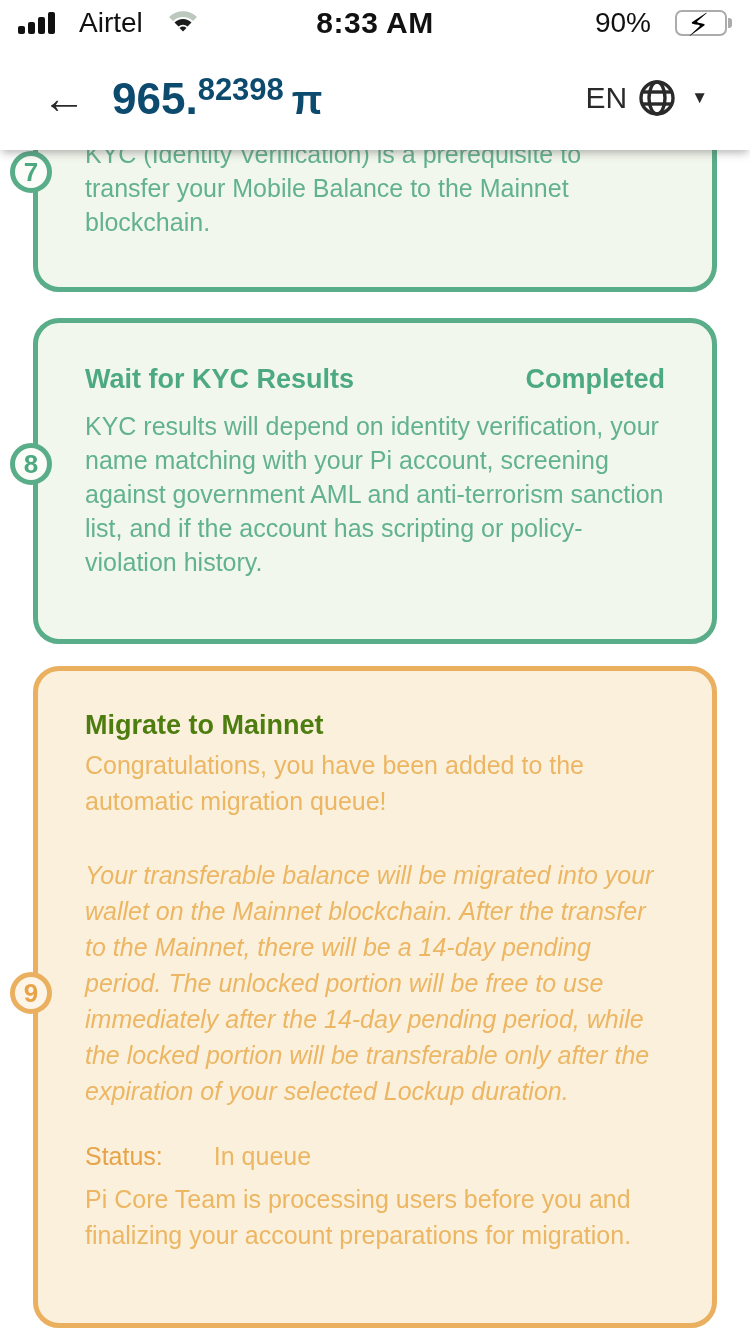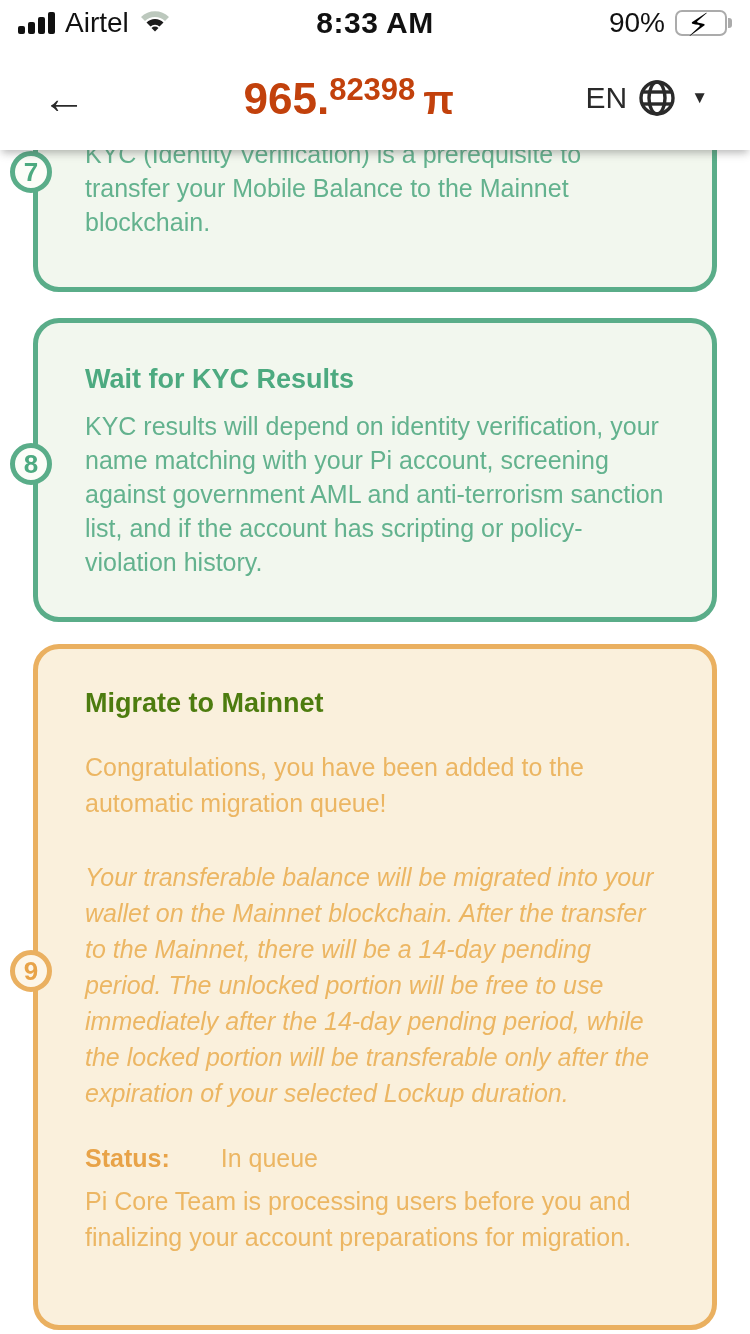--- a/index.html
+++ b/index.html
@@ -5,21 +5,21 @@
   * { margin: 0; padding: 0; box-sizing: border-box; }
   html, body { width: 750px; height: 1334px; overflow: hidden; background: #ffffff;
     font-family: "Liberation Sans", "DejaVu Sans", sans-serif; }
 
   
   .statusbar {
     position: relative; z-index: 30; height: 45px; background: #ffffff;
     display: flex; align-items: center; justify-content: space-between;
     padding: 0 18px; color: #111;
   }
-  .sb-left, .sb-right { display: flex; align-items: center; gap: 10px; width: 225px; }
+  .sb-left, .sb-right { display: flex; align-items: center; gap: 24px; width: 225px; }
   .sb-right { justify-content: flex-end; }
   .sb-time { font-size: 30px; font-weight: 700; letter-spacing: .5px; color: #111; }
   .carrier { font-size: 28px; color: #111; }
   .pct { font-size: 28px; color: #111; }
 
   .sigbars { display: flex; align-items: flex-end; gap: 3px; height: 22px; }
   .sigbars span { width: 7px; background: #111; border-radius: 2px; display: block; }
   .sigbars span:nth-child(1){height: 8px;}
   .sigbars span:nth-child(2){height: 12px;}
   .sigbars span:nth-child(3){height: 17px;}
@@ -33,38 +33,38 @@
   .bolt { position: absolute; left: 10px; top: -6px; font-size: 32px; color: #000;
     text-shadow: 0 0 2px #fff; font-weight: 700; }
 
   
   .header {
     position: relative; z-index: 20; height: 105px; background: #ffffff;
     display: flex; align-items: center; padding: 0 42px;
     box-shadow: 0 5px 8px -2px rgba(70,70,70,.38);
   }
   .back-btn { width: 70px; font-size: 44px; color: #2a2a2a; line-height: 1; cursor: pointer; }
-  .balance { flex: 1; text-align: center; color: #c2410c; white-space: nowrap; }
+  .balance { flex: 1; color: #0c4a6e; white-space: nowrap; }
   .bal-int { font-size: 44px; font-weight: 700; }
   .bal-frac { font-size: 31px; font-weight: 700; vertical-align: 14px; }
   .bal-cur { font-size: 40px; font-weight: 700; margin-left: 8px; }
   .lang { display: flex; align-items: center; gap: 10px; color: #2a2a2a; cursor: pointer; }
   .lang-code { font-size: 30px; }
   .globe svg { display: block; }
   .caret { font-size: 17px; color: #2a2a2a; margin-left: 4px; }
 
   
   .content { position: relative; z-index: 1; padding: 0 33px; }
   .card { position: relative; border-radius: 26px; border: 5px solid; }
   .card.green { border-color: #5aad89; background: #f2f7ee; color: #63b28e; }
   .card.orange { border-color: #eab060; background: #faf0dc; color: #ecb663; }
 
   .card-inner { padding: 0 47px; }
   .card7 .card-inner { padding-top: 57px; padding-bottom: 48px; }
-  .card8 .card-inner { padding-top: 38px; padding-bottom: 38px; }
+  .card8 .card-inner { padding-top: 38px; padding-bottom: 60px; }
   .card9 .card-inner { padding-top: 36px; padding-bottom: 70px; }
 
   .card7 { margin-top: -75px; }
   .card8 { margin-top: 26px; }
   .card9 { margin-top: 22px; }
 
   .badge { position: absolute; left: -28px; width: 42px; height: 42px; border-radius: 50%;
     border: 5px solid; display: flex; align-items: center; justify-content: center;
     font-size: 26px; font-weight: 700; }
   .card.green .badge { border-color: #5aad89; background: #fcfdf8; color: #4daa80; }
@@ -74,24 +74,24 @@
   .card9 .badge { top: 301px; }
 
   .g-body { font-size: 25px; line-height: 34px; color: #63b28e; }
   .title-row { display: flex; justify-content: space-between; align-items: baseline;
     line-height: 36px; margin-bottom: 12px; }
   .g-title { font-size: 27px; font-weight: 700; color: #4daa80; }
   .g-status { font-size: 27px; font-weight: 700; color: #4daa80; }
 
   .o-title { font-size: 27px; font-weight: 700; color: #4d7c0f; line-height: 36px; }
   .o-body { font-size: 25px; line-height: 36px; color: #ecb663; }
-  .o-p1 { margin-top: 28px; }
+  .o-p1 { margin-top: 4px; }
   .o-p2 { margin-top: 38px; font-style: italic; }
   .o-status { margin-top: 30px; font-size: 25px; line-height: 34px; }
-  .o-status .lbl { font-weight: 700; color: #e8a348; }
+  .o-status .lbl { font-weight: 400; color: #e8a348; }
   .o-status .val { color: #ecb663; margin-left: 44px; }
   .o-note { margin-top: 8px; }
 </style>
 </head>
 <body>
 
 <div class="statusbar">
   <div class="sb-left">
     <div class="sigbars">
       <span></span>
@@ -144,20 +144,21 @@
     <div class="card-inner">
       <div class="g-body">KYC (Identity Verification) is a prerequisite to transfer your Mobile Balance to the Mainnet blockchain.</div>
     </div>
   </div>
 
   <div class="card green card8">
     <div class="badge">8</div>
     <div class="card-inner">
       <div class="title-row">
         <span class="g-title">Wait for KYC Results</span>
+        <span class="g-status">Completed</span>
       </div>
       <div class="g-body">KYC results will depend on identity verification, your name matching with your Pi account, screening against government AML and anti-terrorism sanction list, and if the account has scripting or policy-violation history.</div>
     </div>
   </div>
 
   <div class="card orange card9">
     <div class="badge">9</div>
     <div class="card-inner">
       <div class="o-title">Migrate to Mainnet</div>
       <div class="o-body o-p1">Congratulations, you have been added to the automatic migration queue!</div>

